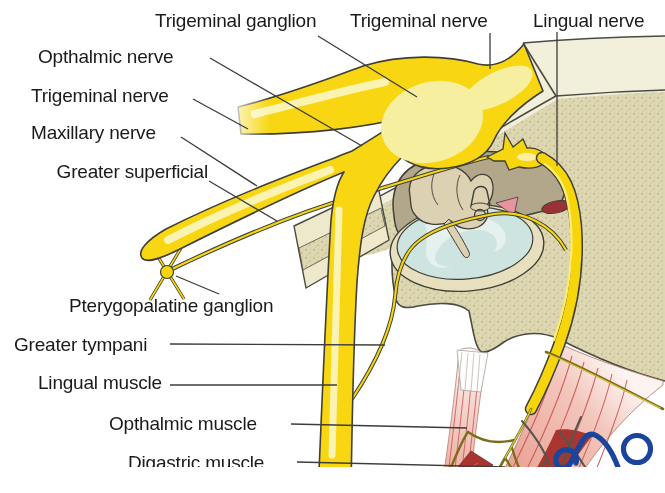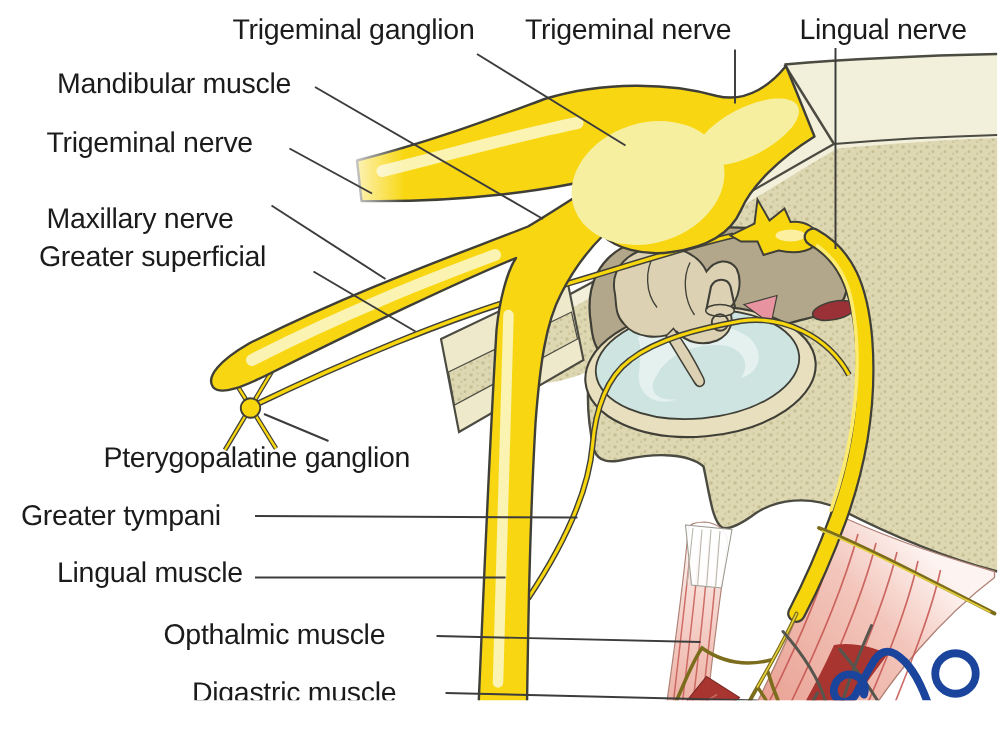--- a/index.html
+++ b/index.html
@@ -1,20 +1,20 @@
 <!DOCTYPE html>
 <html><head>
 <meta charset="utf-8">
 <style>
   html,body{margin:0;padding:0;background:#fff;}
   #stage{position:relative;width:665px;height:467px;background:#ffffff;overflow:hidden;
          font-family:"Liberation Sans","DejaVu Sans",sans-serif;border-radius:22px;}
   #art{position:absolute;left:0;top:0;}
   .lbl{position:absolute;font-size:19px;line-height:21px;color:#1b1b1b;letter-spacing:-0.2px;white-space:nowrap;}
-  .lbl.center{text-align:left;white-space:normal;}
+  .lbl.center{text-align:right;white-space:normal;}
 </style>
 </head>
 <body>
 
 <div id="stage">
 
 <svg id="art" width="665" height="493" viewBox="0 0 665 493">
   <defs>
     <pattern id="stip" width="8" height="8" patternUnits="userSpaceOnUse">
       <rect width="8" height="8" fill="#ddd7b2"></rect>
@@ -154,23 +154,23 @@
     <line x1="170" y1="344" x2="385" y2="345"></line>
     <line x1="170" y1="385" x2="337" y2="385"></line>
     <line x1="291" y1="424" x2="467" y2="428"></line>
     <line x1="297" y1="462" x2="505" y2="467"></line>
   </g>
 </svg>
 
 <div class="lbl" style="left:155px;top:10px">Trigeminal ganglion</div>
 <div class="lbl" style="left:350px;top:10px">Trigeminal nerve</div>
 <div class="lbl" style="left:533px;top:10px">Lingual nerve</div>
-<div class="lbl" style="left:38px;top:46px">Mandibular muscle</div>
+<div class="lbl" style="left:38px;top:46px">Opthalmic nerve</div>
 <div class="lbl" style="left:31px;top:85px">Trigeminal nerve</div>
-<div class="lbl" style="left:31px;top:136px">Maxillary nerve</div>
+<div class="lbl" style="left:31px;top:122px">Maxillary nerve</div>
 <div class="lbl center" style="left:26px;top:161px;width:182px">
   <div>Greater superficial</div>
 </div>
 <div class="lbl" style="left:69px;top:295px">Pterygopalatine ganglion</div>
 <div class="lbl" style="left:14px;top:334px">Greater tympani</div>
 <div class="lbl" style="left:38px;top:372px">Lingual muscle</div>
 <div class="lbl" style="left:109px;top:413px">Opthalmic muscle</div>
 <div class="lbl" style="left:128px;top:452px">Digastric muscle</div>
 
 </div>

